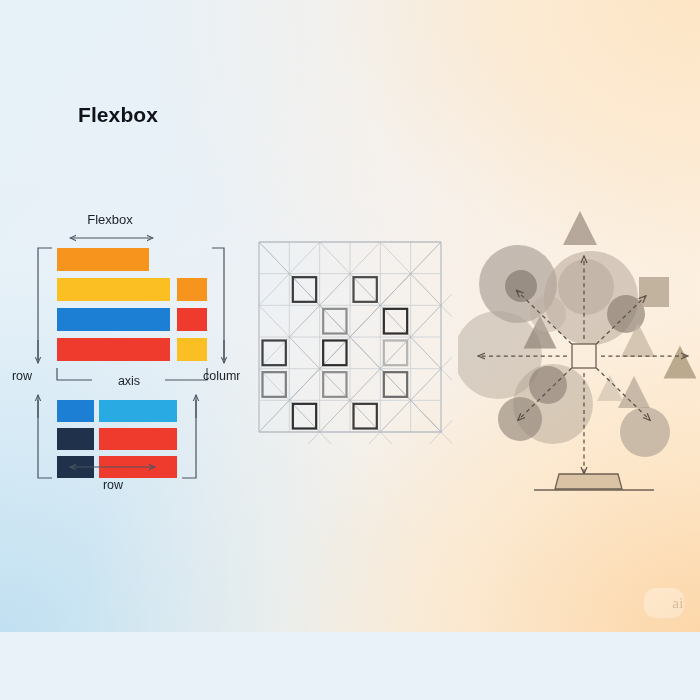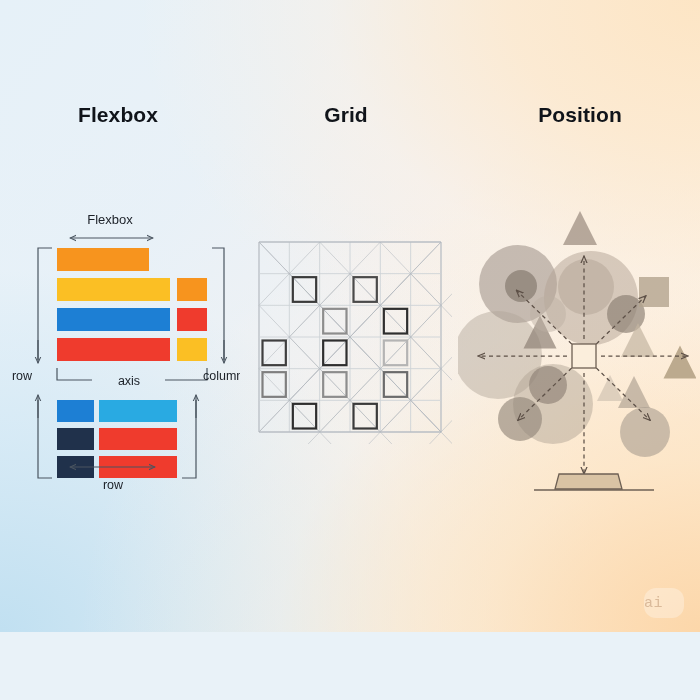--- a/index.html
+++ b/index.html
@@ -34,35 +34,33 @@
   
   .panel{position:absolute;}
   #flexPanel{left:0;top:190px;width:240px;height:290px;}
   #gridPanel{left:248px;top:228px;width:204px;height:216px;}
   #posPanel{left:458px;top:192px;width:238px;height:312px;}
 
   .wm{
     position:absolute;right:16px;bottom:14px;
     width:40px;height:30px;border-radius:12px;
     background:rgba(255,255,255,0.30);
-    display:flex;align-items:center;justify-content:flex-start;
+    display:flex;align-items:center;justify-content:flex-end;
     font-size:15px;color:rgba(190,150,115,0.55);
-    font-family:Liberation Mono, monospace;
+    font-family:Liberation Serif, serif;
     letter-spacing:.5px;
   }
 </style>
 </head>
 <body>
 
 <div id="stage">
   <div class="bg"></div>
 
   <div class="col-title" id="t0">Flexbox</div>
-  <div class="col-title" id="t1">Grid</div>
-  <div class="col-title" id="t2">Position</div>
 
   <svg class="panel" id="flexPanel" viewBox="0 0 240 290">
     <defs>
       <marker id="ah" viewBox="0 0 10 10" refX="9" refY="5" markerWidth="6" markerHeight="6" orient="auto-start-reverse">
         <path d="M0,1 L9,5 L0,9" fill="none" stroke="#4a5560" stroke-width="1.4"></path>
       </marker>
     </defs>
 
     <text x="110" y="34" font-size="13" fill="#1b2027" text-anchor="middle">Flexbox</text>
     <line x1="70" y1="48" x2="153" y2="48" stroke="#4a5560" stroke-width="1.2" marker-start="url(#ah)" marker-end="url(#ah)"></line>

